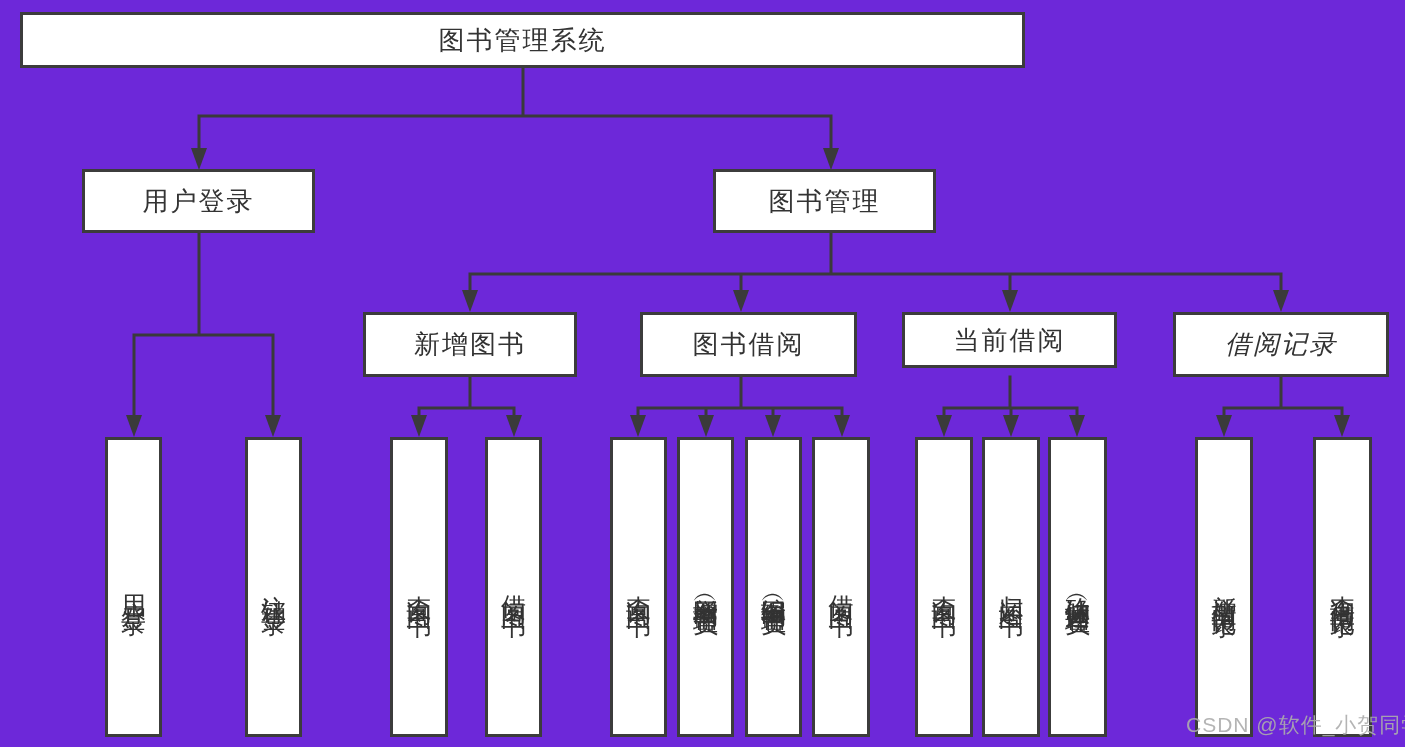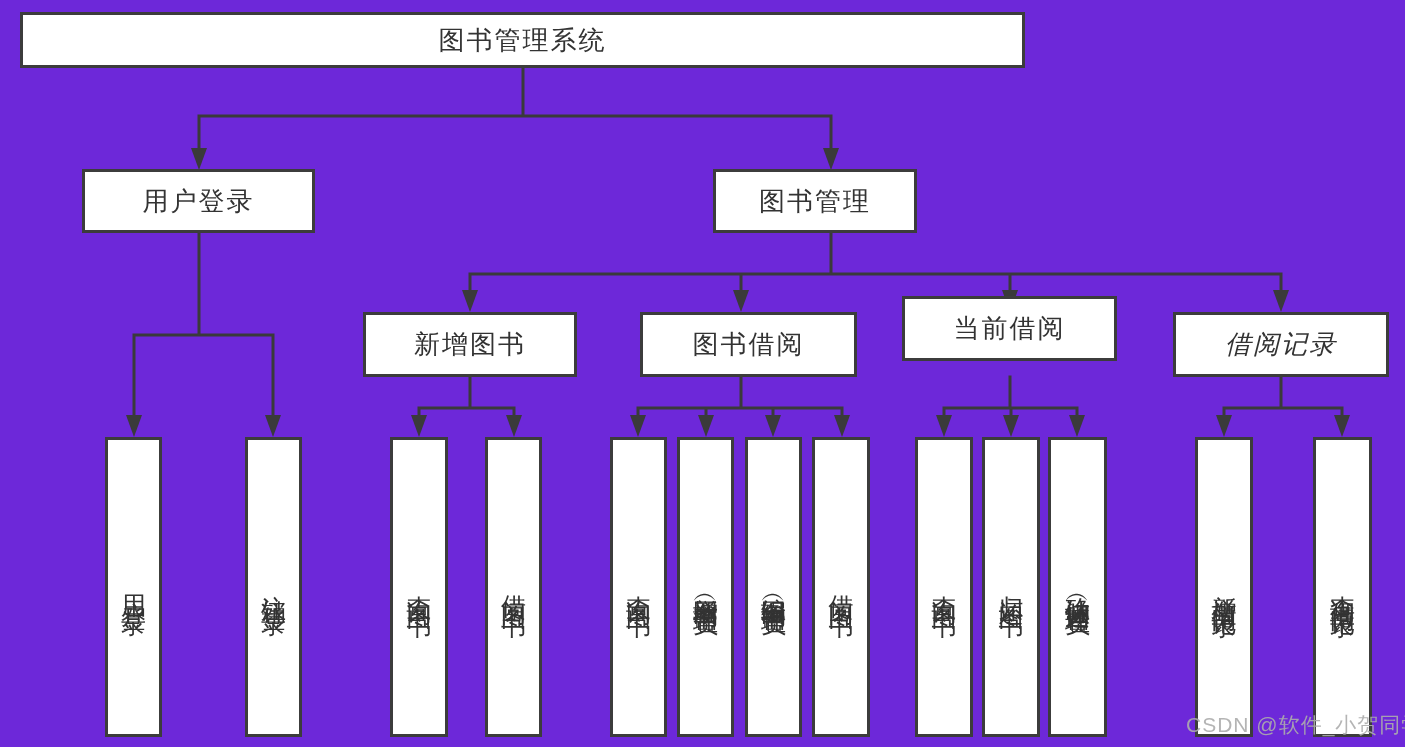--- a/index.html
+++ b/index.html
@@ -107,25 +107,25 @@
       <polygon points="1003,415 1019,415 1011,437"></polygon>
       <polygon points="1069,415 1085,415 1077,437"></polygon>
       <polygon points="1216,415 1232,415 1224,437"></polygon>
       <polygon points="1334,415 1350,415 1342,437"></polygon>
     </g>
   </svg>
 
   <div class="node" style="left:20px; top:12px; width:1005px; height:56px;">图书管理系统</div>
 
   <div class="node" style="left:82px; top:169px; width:233px; height:64px;">用户登录</div>
-  <div class="node" style="left:713px; top:169px; width:204px; height:64px;">图书管理</div>
+  <div class="node" style="left:713px; top:169px; width:223px; height:64px;">图书管理</div>
 
   <div class="node" style="left:363px; top:312px; width:214px; height:65px;">新增图书</div>
   <div class="node" style="left:633px; top:312px; width:217px; height:65px;margin-left:7px;">图书借阅</div>
-  <div class="node" style="left:902px; top:296px; width:215px; height:65px;">当前借阅</div>
+  <div class="node" style="left:902px; top:312px; width:215px; height:56px;">当前借阅</div>
   <div class="node" style="left:1173px; top:312px; width:216px; height:65px;font-style:italic;">借阅记录</div>
 
   <div class="leaf" style="left:105px; top:437px; width:57px; height:300px;">用户登录</div>
   <div class="leaf" style="left:245px; top:437px; width:57px; height:300px;">注销登录</div>
 
   <div class="leaf" style="left:390px; top:437px; width:58px; height:300px;">查询图书</div>
   <div class="leaf" style="left:485px; top:437px; width:57px; height:300px;">借阅图书</div>
 
   <div class="leaf" style="left:610px; top:437px; width:57px; height:300px;">查询图书</div>
   <div class="leaf" style="left:677px; top:437px; width:57px; height:300px; letter-spacing:2px;">新增图书（管理员）</div>

